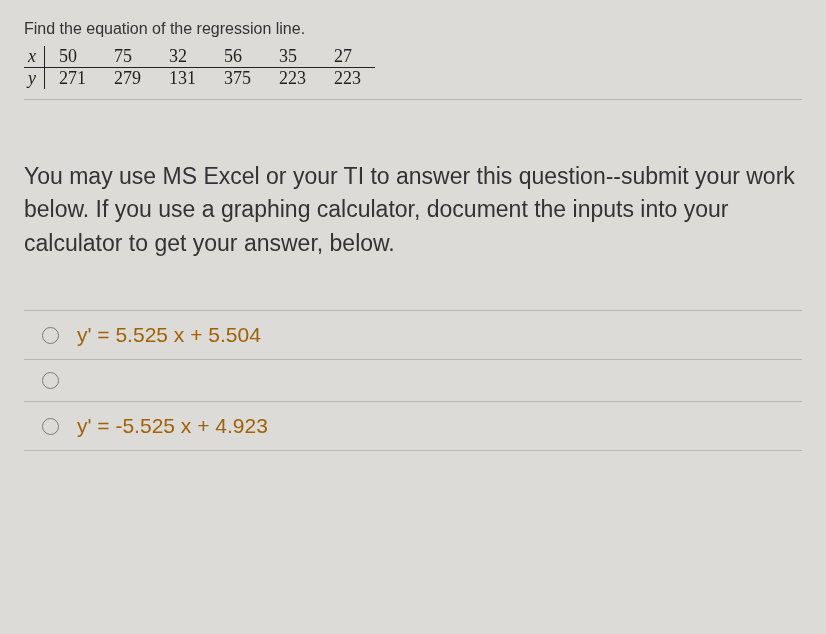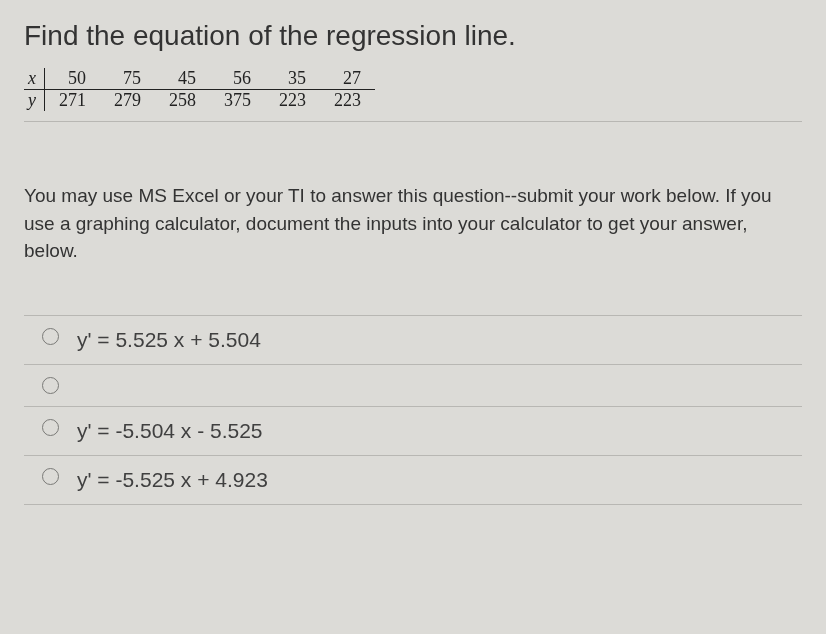--- a/index.html
+++ b/index.html
@@ -5,70 +5,70 @@
     * { margin: 0; padding: 0; box-sizing: border-box; }
     body {
       width: 826px;
       height: 634px;
       background: #dcdbd7;
       font-family: "Segoe UI", Arial, sans-serif;
       padding: 20px 24px;
       color: #2a2a2a;
     }
     .instruction {
-      font-size: 28px;
+      font-size: 16px;
       color: #333;
-      margin-bottom: 16px;
+      margin-bottom: 8px;
       font-weight: 400;
     }
     .data-table {
       border-collapse: collapse;
       margin-bottom: 10px;
     }
     .data-table td {
       padding: 0 14px;
       font-size: 18px;
       color: #222;
-      text-align: right;
+      text-align: left;
       font-family: "Times New Roman", serif;
     }
     .data-table .row-header {
       font-style: italic;
       font-family: "Times New Roman", serif;
       border-right: 1.5px solid #222;
       padding-right: 8px;
       padding-left: 4px;
       text-align: center;
     }
     .data-table tr:first-child td {
       border-bottom: 1.5px solid #222;
     }
     .hr-line {
       border: none;
       border-top: 1px solid #b8b7b3;
       margin-top: 2px;
       margin-bottom: 60px;
     }
     .explain {
-      font-size: 19px;
+      font-size: 23px;
       color: #333;
       line-height: 1.45;
       margin-bottom: 50px;
       font-weight: 400;
     }
     .options {
       border-top: 1px solid #b8b7b3;
     }
     .option-row {
       display: flex;
-      align-items: flex-start;
+      align-items: center;
       padding: 12px 18px;
       border-bottom: 1px solid #b8b7b3;
       font-size: 21px;
-      color: #404040;
+      color: #a16207;
       cursor: pointer;
     }
     .radio {
       width: 17px;
       height: 17px;
       border: 1.5px solid #7a7a77;
       border-radius: 50%;
       margin-right: 18px;
       flex-shrink: 0;
       background: transparent;
@@ -81,30 +81,30 @@
 <body>
 
 <div class="instruction">Find the equation of the regression line.</div>
 
 <table class="data-table">
   <tbody>
       <tr>
     <td class="row-header">x</td>
     <td>50</td>
     <td>75</td>
-    <td>45</td>
+    <td>32</td>
     <td>56</td>
     <td>35</td>
     <td>27</td>
   </tr>
   <tr>
     <td class="row-header">y</td>
     <td>271</td>
     <td>279</td>
-    <td>258</td>
+    <td>131</td>
     <td>375</td>
     <td>223</td>
     <td>223</td>
   </tr>
 </tbody>
   </table>
 
 <hr class="hr-line">
 
 <div class="explain">You may use MS Excel or your TI to answer this question--submit your work below.  If you use a graphing calculator, document the inputs into your calculator to get your answer, below.</div>
@@ -112,19 +112,15 @@
 <div class="options">
   <div class="option-row">
     <span class="radio"></span>
     <span class="option-text">y' = 5.525 x + 5.504</span>
   </div>
   <div class="option-row">
     <span class="radio"></span>
   </div>
   <div class="option-row">
     <span class="radio"></span>
-    <span class="option-text">y' = -5.504 x - 5.525</span>
-  </div>
-  <div class="option-row">
-    <span class="radio"></span>
     <span class="option-text">y' = -5.525 x + 4.923</span>
   </div>
 </div>
 
 </body></html>

